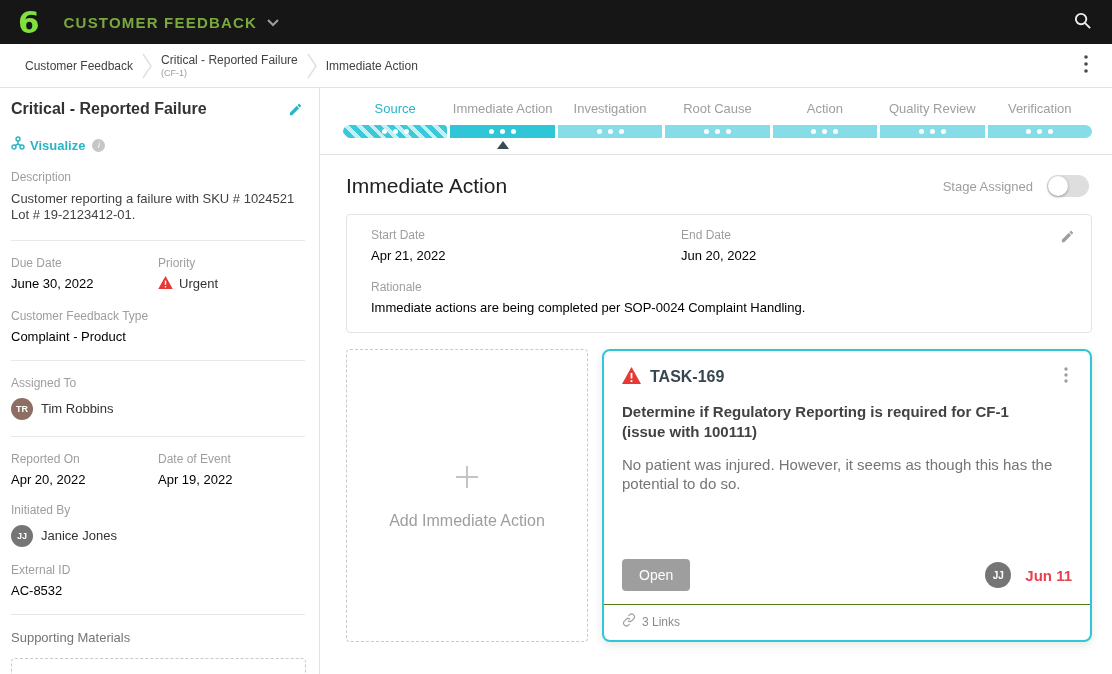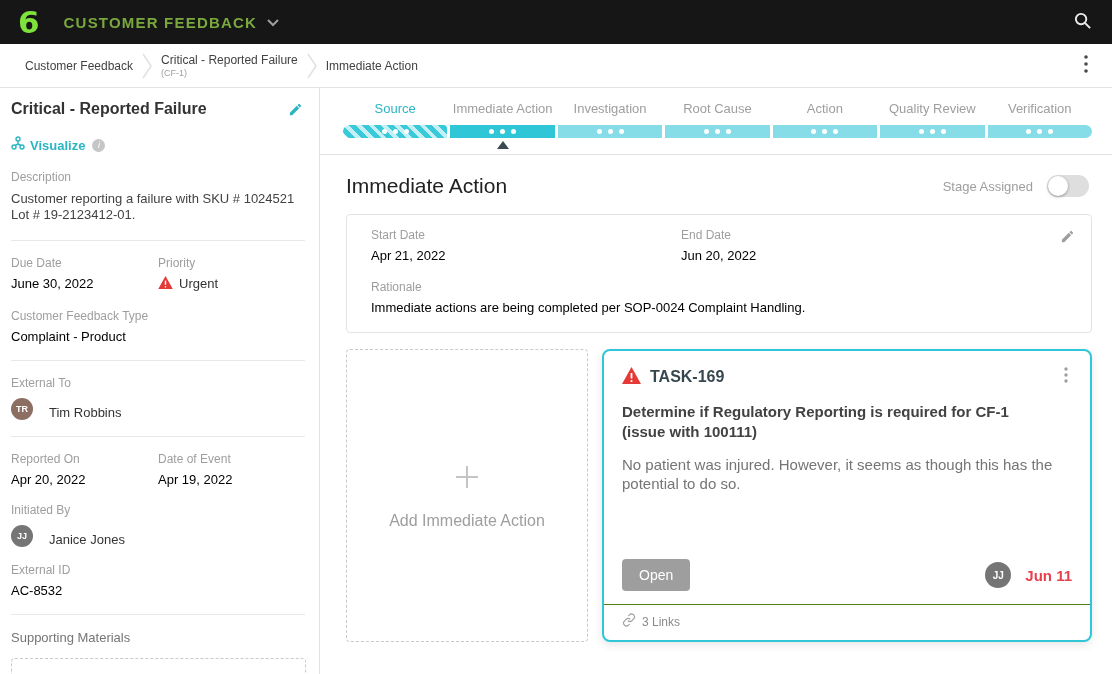--- a/index.html
+++ b/index.html
@@ -35,21 +35,21 @@
   .info-badge::after{content:"i"}
   .sb-label{font-size:12px;color:#9e9e9e}
   .sb-value{font-size:13px;color:#000000;margin-top:6px}
   .sb-desc{font-size:13px;color:#424242;margin-top:7px;line-height:1.25;width:300px}
   .sb-div{border-top:1px solid #e8e8e8;margin:16px 0 15px}
   .sb-row{display:flex}
   .sb-col{width:160px}
   .priority-val{display:flex;align-items:center;gap:6px;margin-top:5px}
   .priority-text{font-size:13px;color:#333}
   .sb-block{margin-top:16px}
-  .person{display:flex;align-items:flex-end;gap:16px;margin-top:8px}
+  .person{display:flex;align-items:center;gap:8px;margin-top:8px}
   .avatar{width:22px;height:22px;border-radius:50%;color:#fff;font-size:9px;font-weight:bold;display:flex;align-items:center;justify-content:center;flex-shrink:0}
   .avatar.a1{background:#8d6e63}
   .avatar.a2{background:#757575}
   .person-name{font-size:13px;color:#333}
   .sb-heading{font-size:13px;color:#757575;margin-top:2px}
   .upload-box{margin-top:13px;width:295px;height:120px;border:1px dashed #c9c9c9;border-radius:4px;cursor:pointer}
 
   
   .stepper{padding:3px 20px 0 23px}
   .stages{display:flex;gap:3px}
@@ -205,21 +205,21 @@
     </div>
 
     <div class="sb-block">
       <div class="sb-label">Customer Feedback Type</div>
       <div class="sb-value">Complaint - Product</div>
     </div>
 
     <div class="sb-div"></div>
 
     <div>
-      <div class="sb-label">External To</div>
+      <div class="sb-label">Assigned To</div>
       <div class="person">
         <span class="avatar a1">TR</span>
         <span class="person-name">Tim Robbins</span>
       </div>
     </div>
 
     <div class="sb-div"></div>
 
     <div class="sb-row">
       <div class="sb-col">

